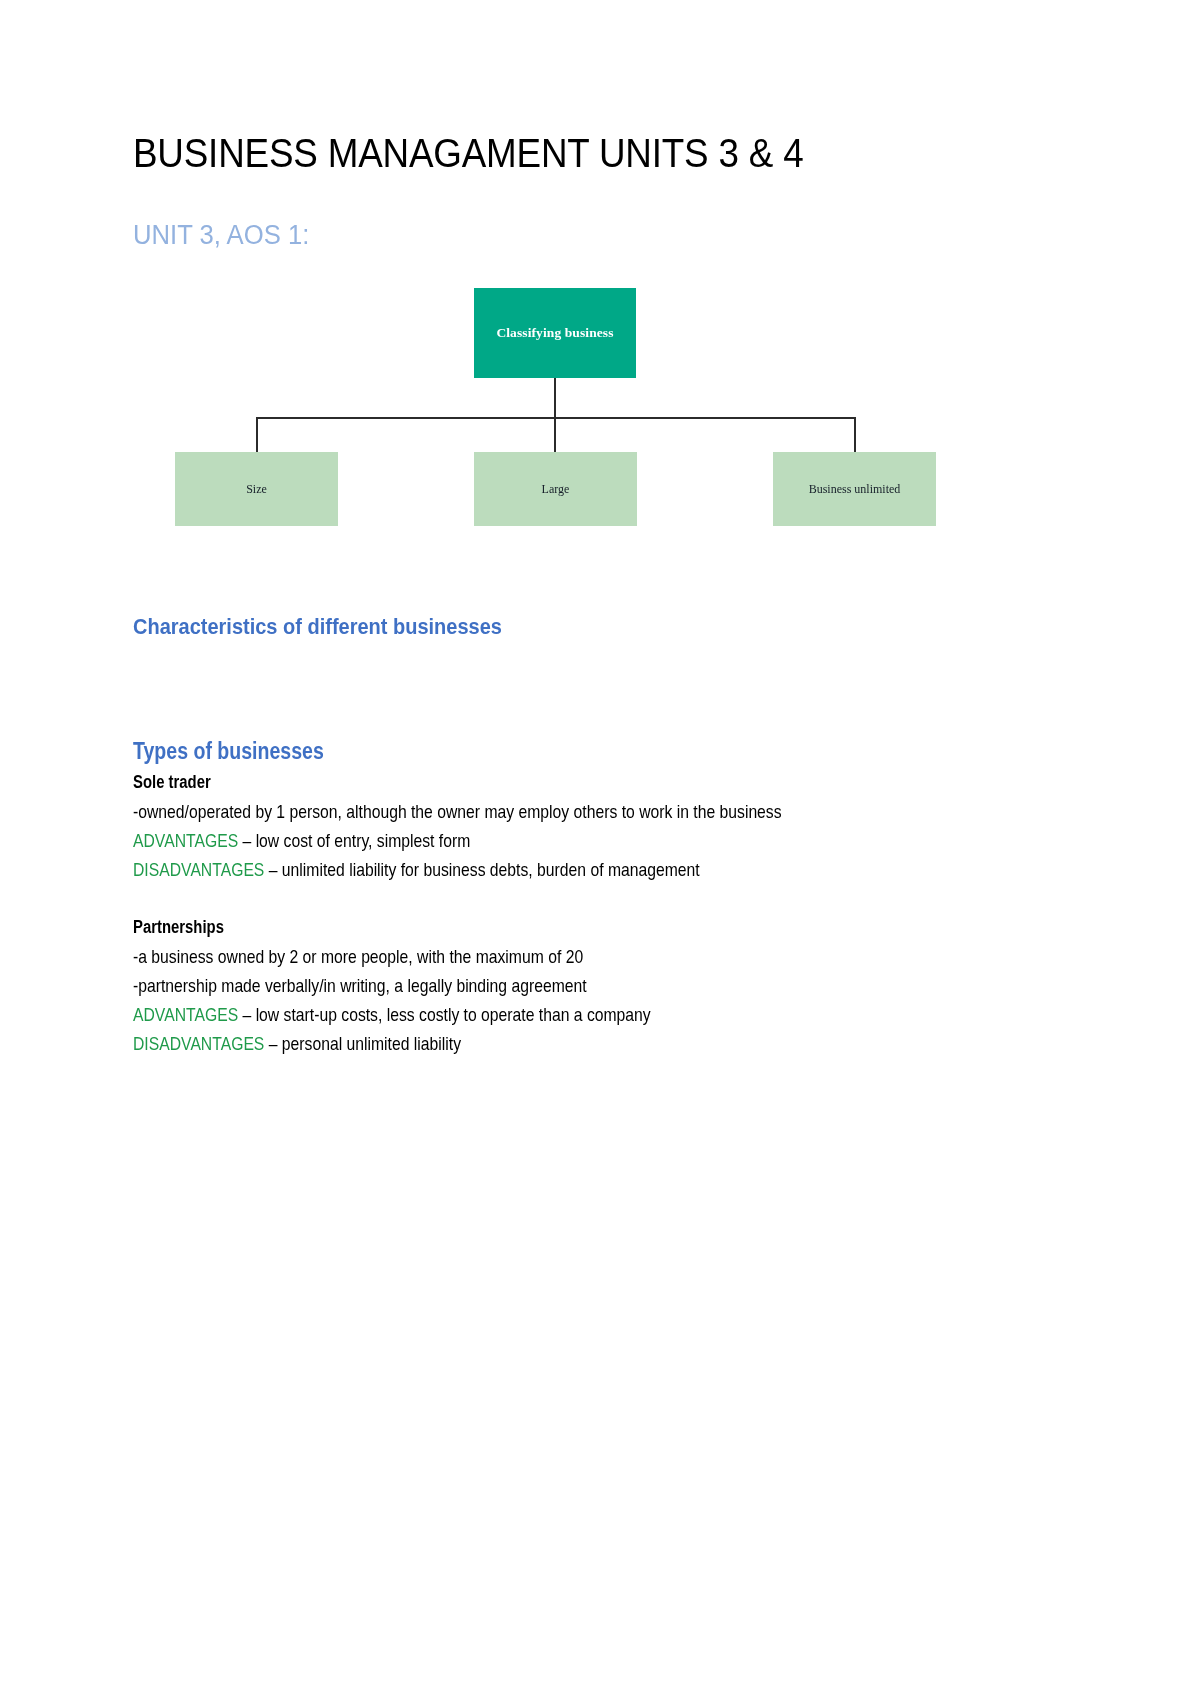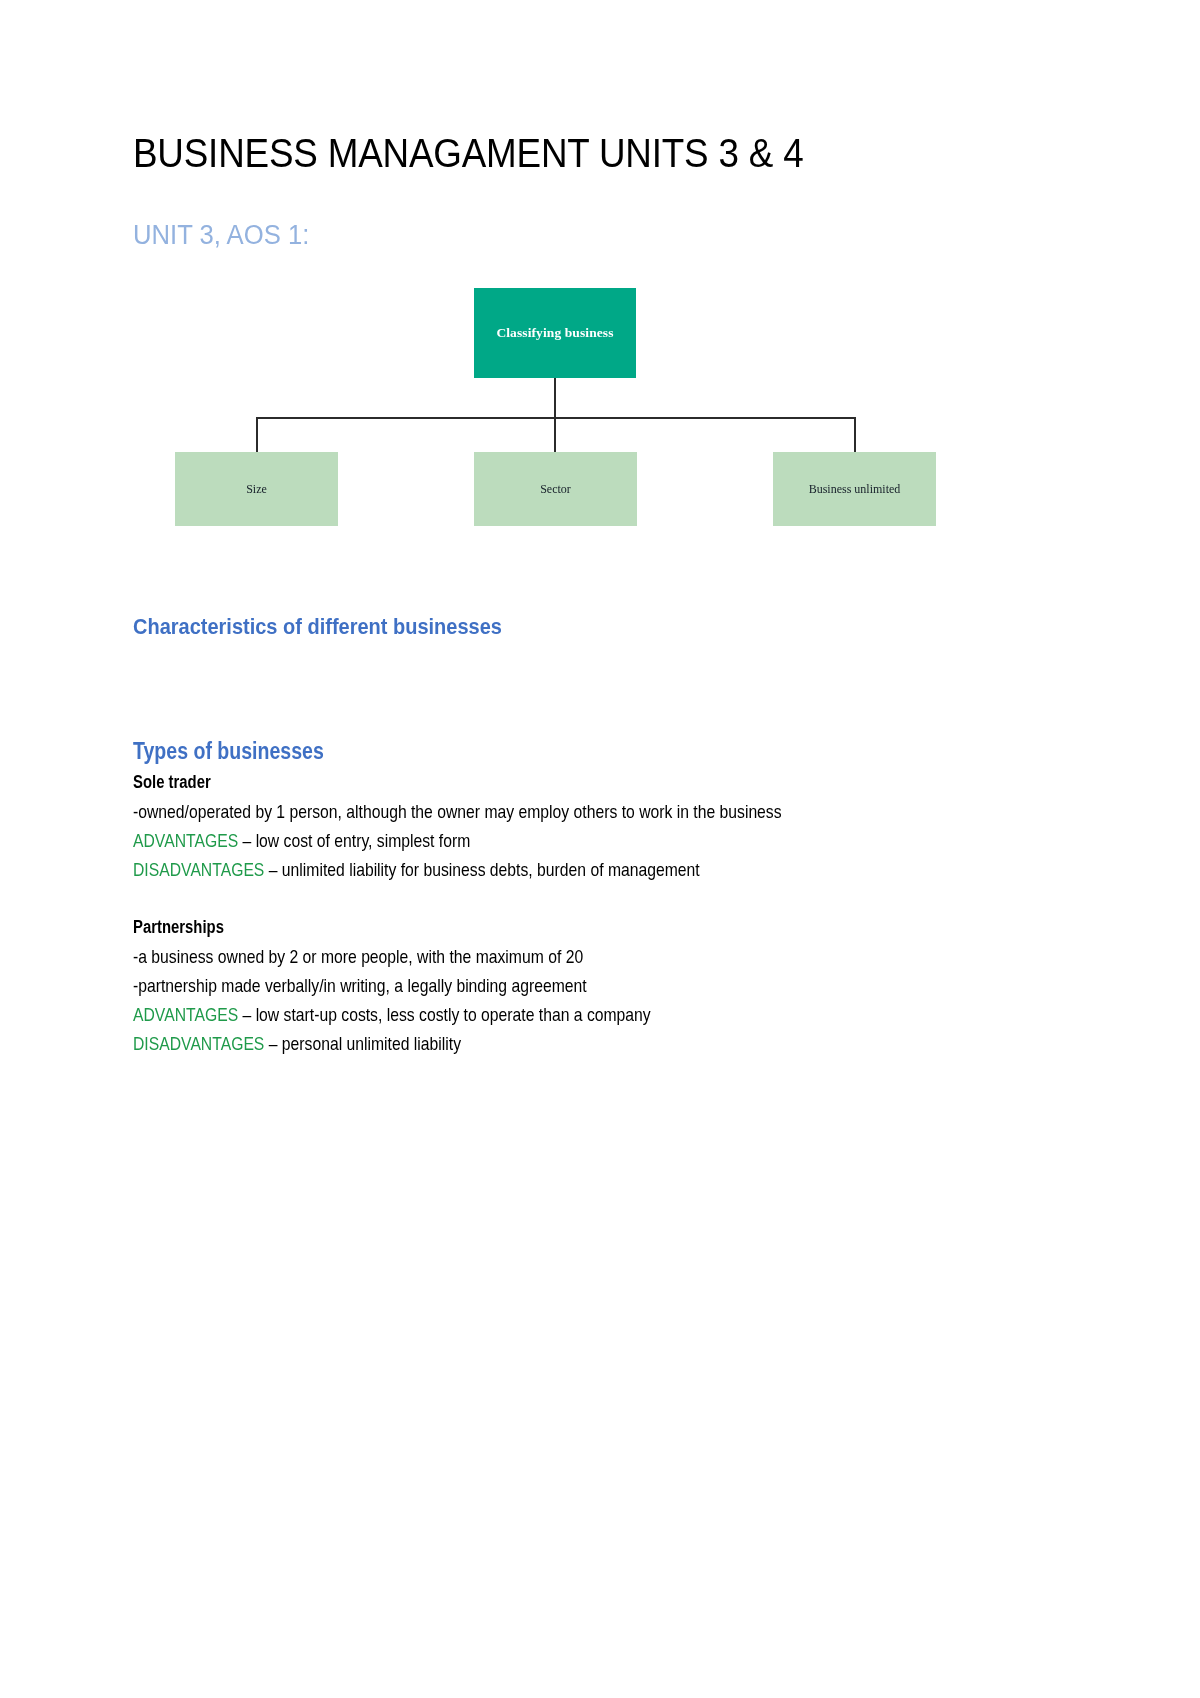--- a/index.html
+++ b/index.html
@@ -216,21 +216,21 @@
       <div class="edge edge-stem"></div>
       <div class="edge edge-bar"></div>
       <div class="edge edge-drop drop-1"></div>
       <div class="edge edge-drop drop-2"></div>
       <div class="edge edge-drop drop-3"></div>
 
       <div class="node node-root">Classifying business</div>
 
       <div class="node node-child child-1">Size</div>
 
-      <div class="node node-child child-2">Sector</div>
+      <div class="node node-child child-2">Large</div>
 
       <div class="node node-child child-3">Business unlimited</div>
     </div>
 
     <div class="body-area">
 
       <div>
         <div class="section-heading">Characteristics of different businesses</div>
 
 

